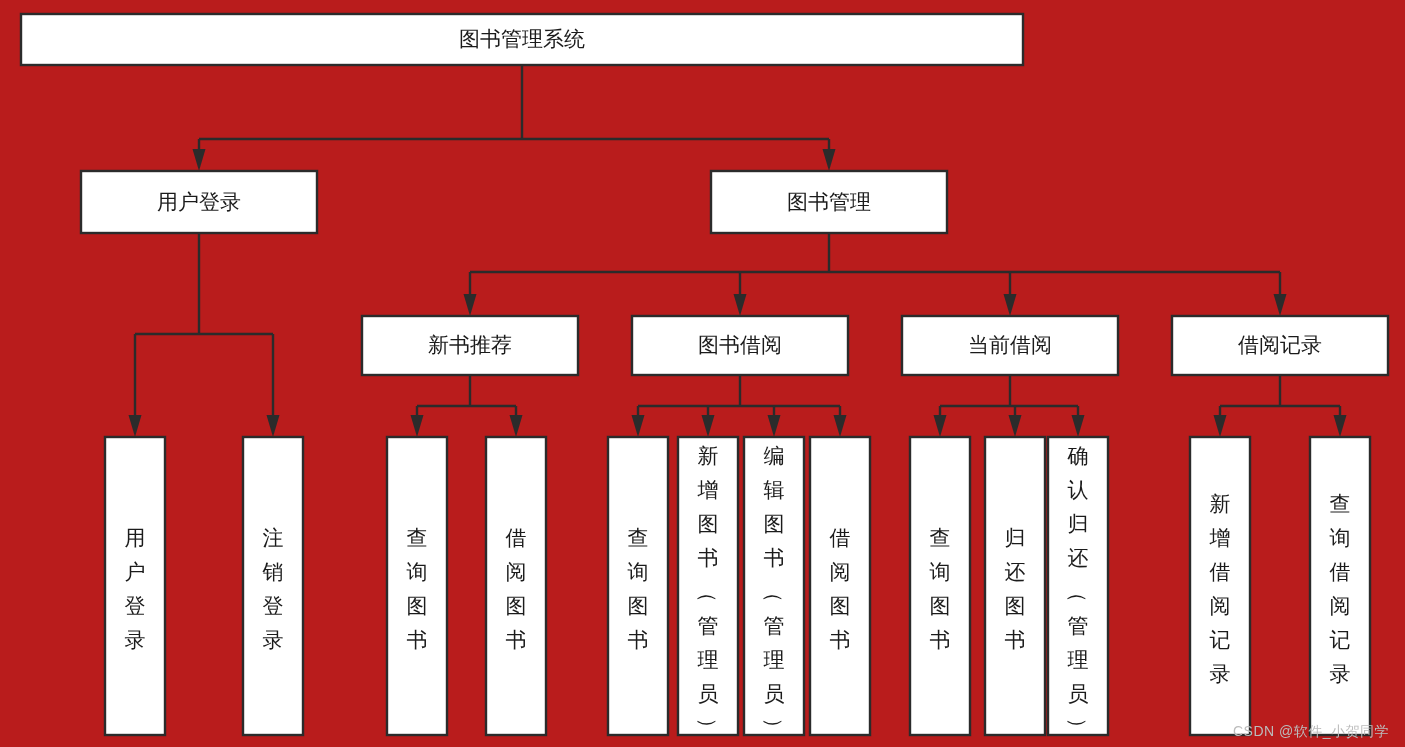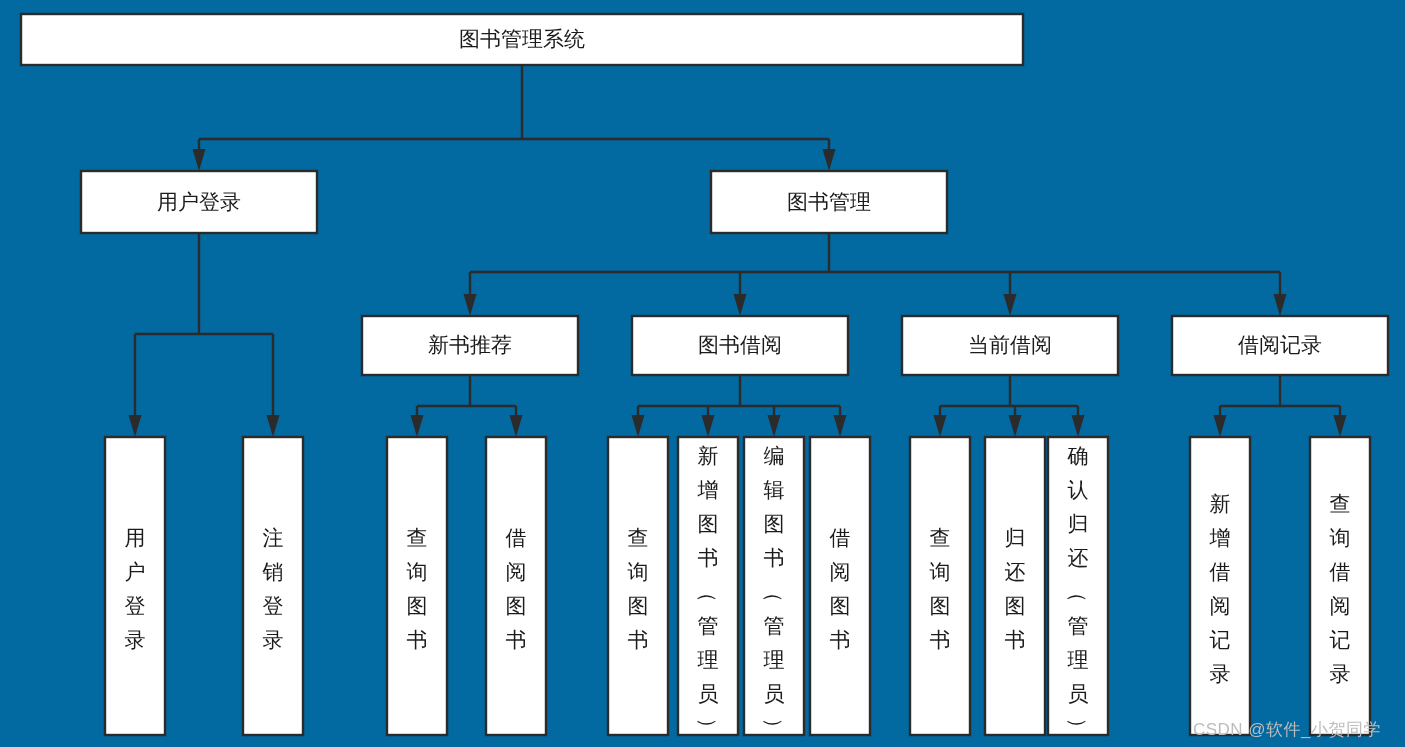--- a/index.html
+++ b/index.html
@@ -10,21 +10,21 @@
   body {
     width: 1405px;
     height: 747px;
     font-family: "Liberation Sans", "DejaVu Sans", sans-serif;
     overflow: hidden;
   }
   #diagram-root {
     position: relative;
     width: 1405px;
     height: 747px;
-    background: #0369a1;
+    background: #b91c1c;
   }
   svg#tree-svg {
     position: absolute;
     left: 0;
     top: 0;
     width: 1405px;
     height: 747px;
     display: block;
   }
   .node-box {
@@ -50,24 +50,24 @@
     stroke-width: 2.4;
     fill: none;
     stroke-linecap: butt;
   }
   .arrow-head {
     fill: #2b2b2b;
     stroke: none;
   }
   .watermark {
     position: absolute;
-    right: 24px;
+    right: 16px;
     bottom: 6px;
     font-family: "Liberation Sans", "DejaVu Sans", sans-serif;
-    font-size: 17px;
+    font-size: 14px;
     color: #bcbcbc;
     letter-spacing: 0.5px;
     white-space: nowrap;
     user-select: none;
   }
 </style>
 </head>
 <body>
 
 <div id="diagram-root">

